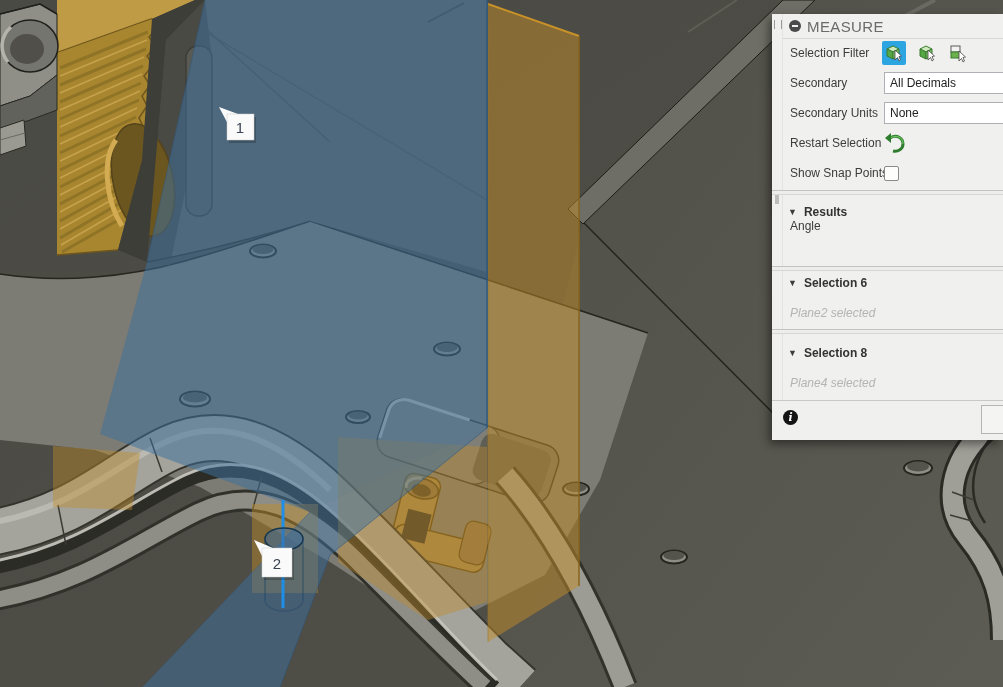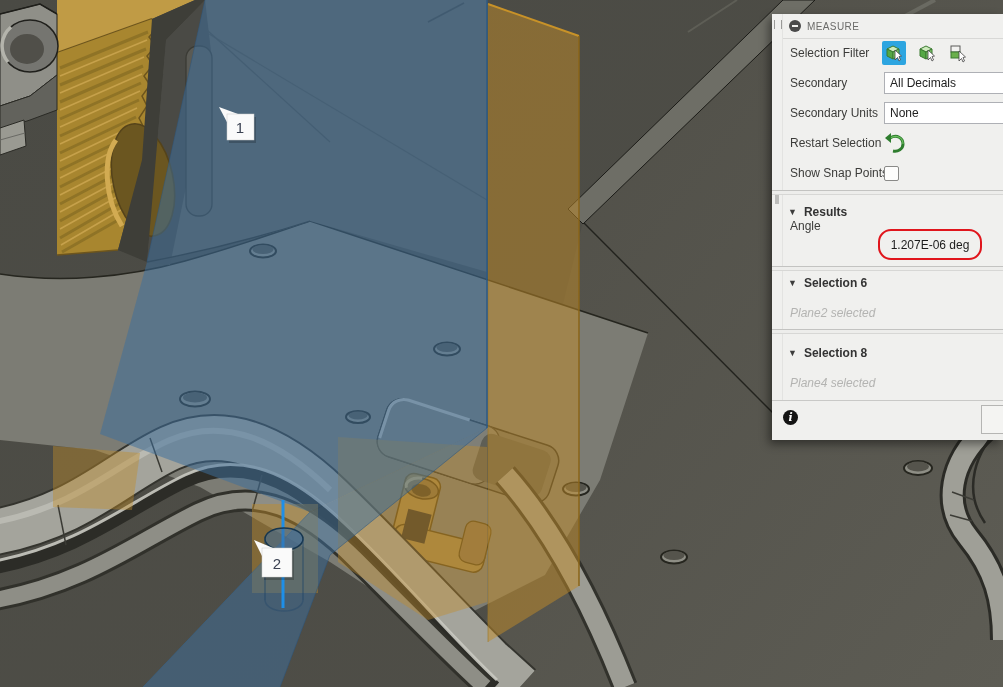--- a/index.html
+++ b/index.html
@@ -9,21 +9,21 @@
   .panel{position:absolute;left:772px;top:14px;width:231px;height:426px;background:#f0f0ee;
          box-shadow:-3px 4px 9px rgba(0,0,0,.45);font-size:12px;color:#3c3c3a;overflow:hidden;}
   .gutter{position:absolute;left:0;top:0;bottom:0;width:10px;background:#f0f0ee;border-right:1px solid #e3e3e1;}
   .grip{position:absolute;left:2px;top:6px;width:6px;height:9px;
         border-left:1px solid #9a9a98;border-right:1px solid #9a9a98;}
   .gmark{position:absolute;left:3px;top:176px;width:4px;height:14px;background:#bdbdbb;}
   .titlebar{position:absolute;left:11px;right:0;top:0;height:24px;border-bottom:1px solid #d8d8d6;
             display:flex;align-items:center;gap:6px;padding-left:6px;}
   .gripdot{width:12px;height:12px;border-radius:50%;background:#4a4a4a;position:relative;flex:0 0 auto;}
   .gripdot::after{content:"";position:absolute;left:3px;top:5px;width:6px;height:2px;background:#f0f0ee;}
-  .ptitle{color:#6b6b69;font-size:10px;letter-spacing:.4px;}
+  .ptitle{color:#6b6b69;font-size:15px;letter-spacing:.4px;}
   .row-label{position:absolute;left:18px;transform:translateY(-50%);white-space:nowrap;}
   .ctrl{position:absolute;left:112px;}
   .iconbtn{position:absolute;width:24px;height:24px;border-radius:2px;display:flex;align-items:center;justify-content:center;}
   .iconbtn.active{background:#2da5e0;}
   .dropdown{position:absolute;left:112px;width:140px;height:22px;background:#fff;border:1px solid #aeb0b5;
             display:flex;align-items:center;padding-left:5px;box-sizing:border-box;color:#222;}
   .checkbox{position:absolute;left:112px;width:13px;height:13px;background:#fdfdfc;border:1px solid #8a8a88;border-radius:2px;}
   .sep{position:absolute;left:0;right:0;height:3px;background:#ededeb;border-top:1px solid #c3c3c1;border-bottom:1px solid #d7d7d5;}
   .sechdr{position:absolute;left:16px;transform:translateY(-50%);font-weight:bold;color:#333;display:flex;align-items:center;gap:7px;}
   .tri{font-size:9px;color:#3c3c3c;}
@@ -285,23 +285,20 @@
   <span class="row-label" style="top:159px;">Show Snap Points</span>
   <span class="checkbox" style="top:152px;"></span>
 
   <div class="sep" style="top:176px;"></div>
 
   <div class="sechdr" style="top:198px;">
     <span class="tri">▼</span>
     <span>Results</span>
   </div>
   <span class="row-label" style="top:212px;">Angle</span>
-  <div class="angle-oval">
-    <span>1.207E-06 deg</span>
-  </div>
 
   <div class="sep" style="top:252px;"></div>
 
   <div class="sechdr" style="top:269px;">
     <span class="tri">▼</span>
     <span>Selection 6</span>
   </div>
   <span class="graytxt" style="top:299px;">Plane2 selected</span>
 
   <div class="sep" style="top:315px;"></div>

